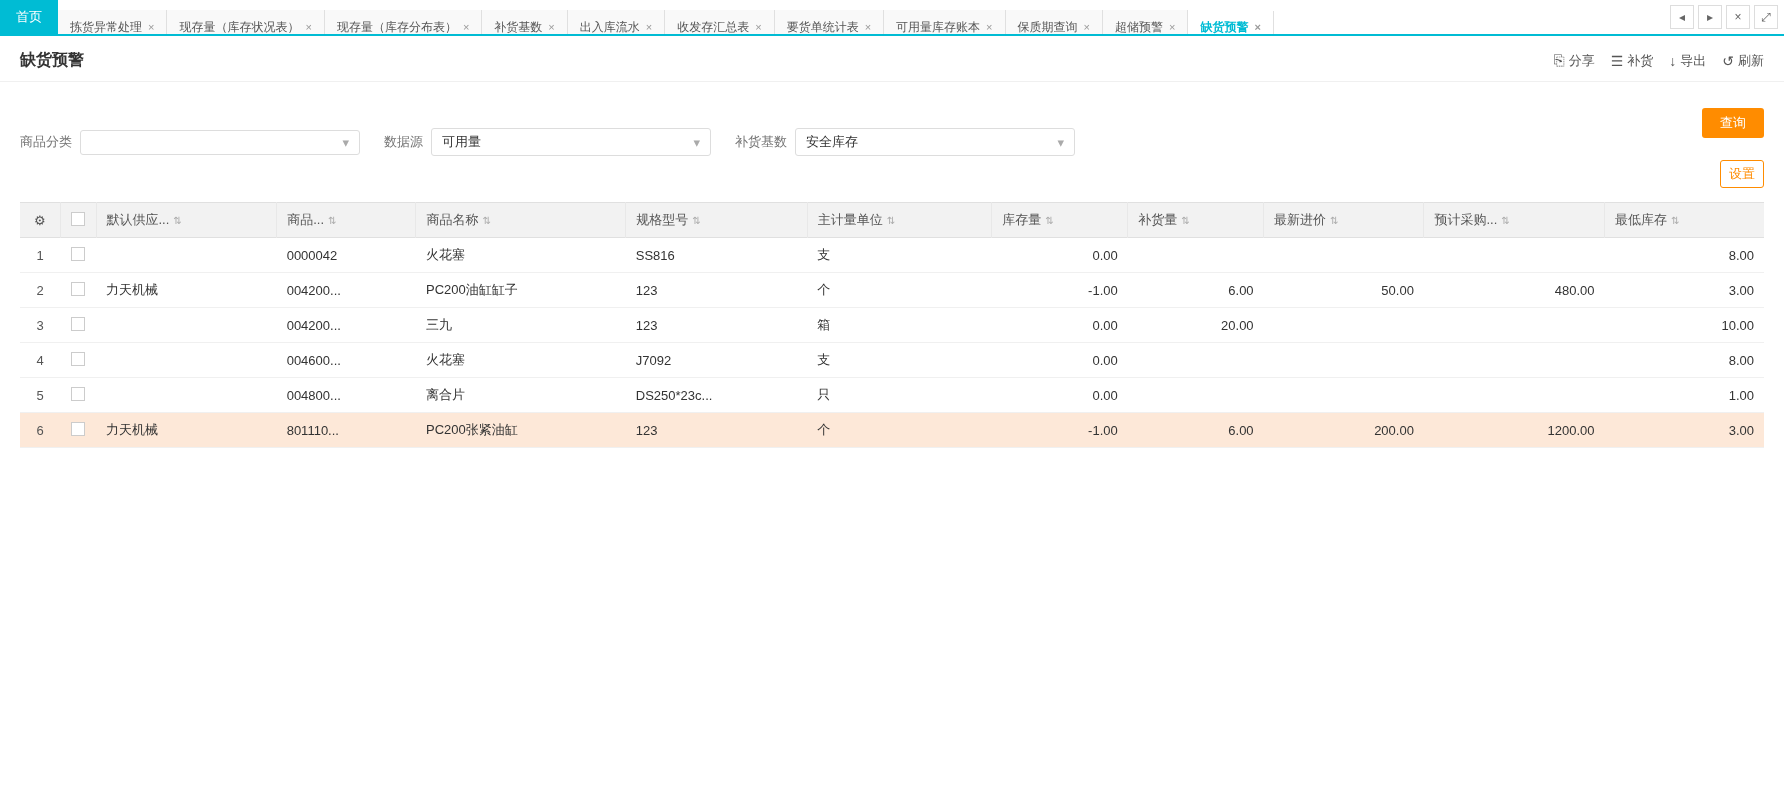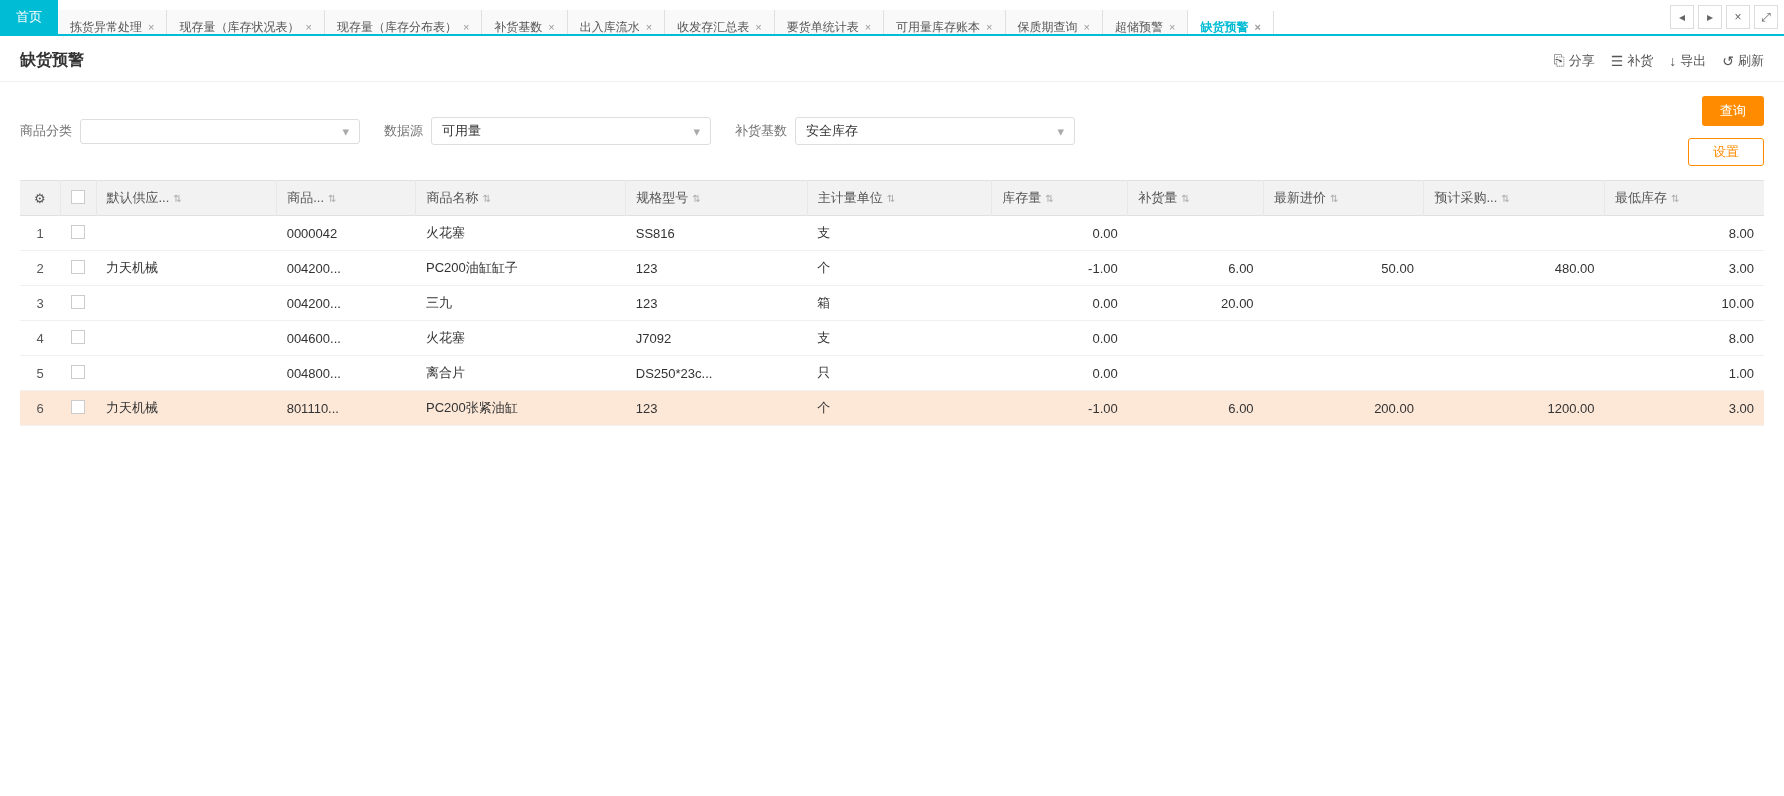--- a/index.html
+++ b/index.html
@@ -153,31 +153,32 @@
       padding: 6px 18px;
       cursor: pointer;
       font-size: 13px;
       margin-left: auto;
     }
     .btn-settings {
       background: #fff;
       color: #ff8c00;
       border: 1px solid #ff8c00;
       border-radius: 3px;
-      padding: 4px 24px;
+      padding: 4px 8px;
       cursor: pointer;
       font-size: 13px;
     }
 
     .filter-right {
       margin-left: auto;
       display: flex;
       flex-direction: column;
-      gap: 12px;
+      gap: 22px;
       align-items: flex-end;
+      margin-top: 12px;
     }
 
     
     .table-container {
       padding: 0 20px;
       overflow-x: auto;
     }
     table {
       width: 100%;
       border-collapse: collapse;

